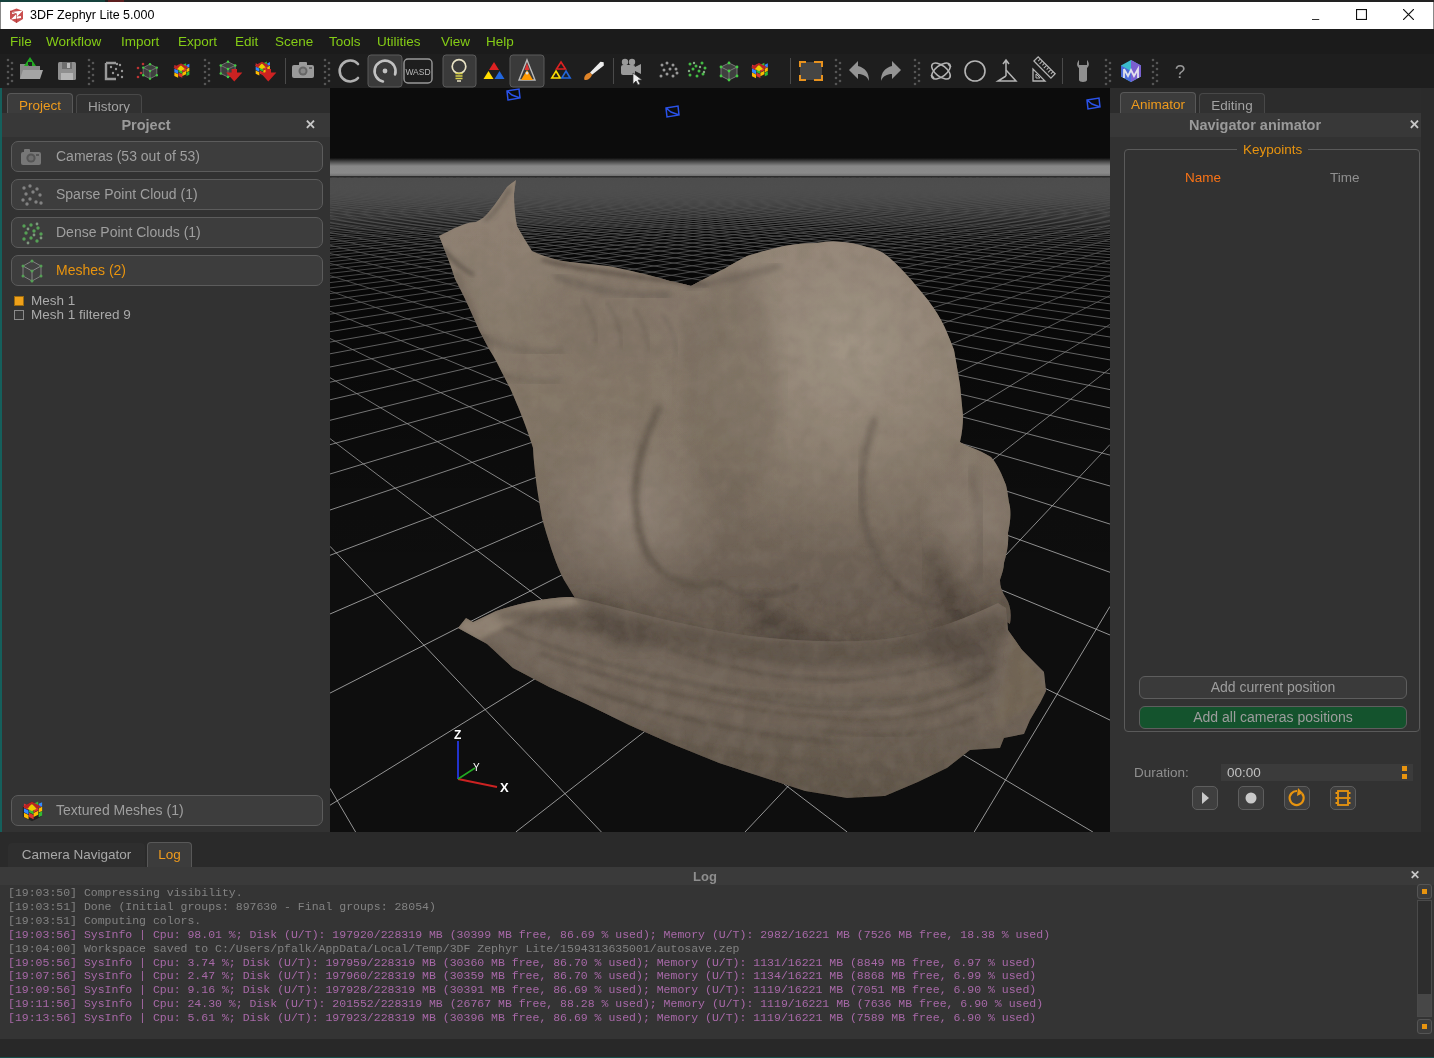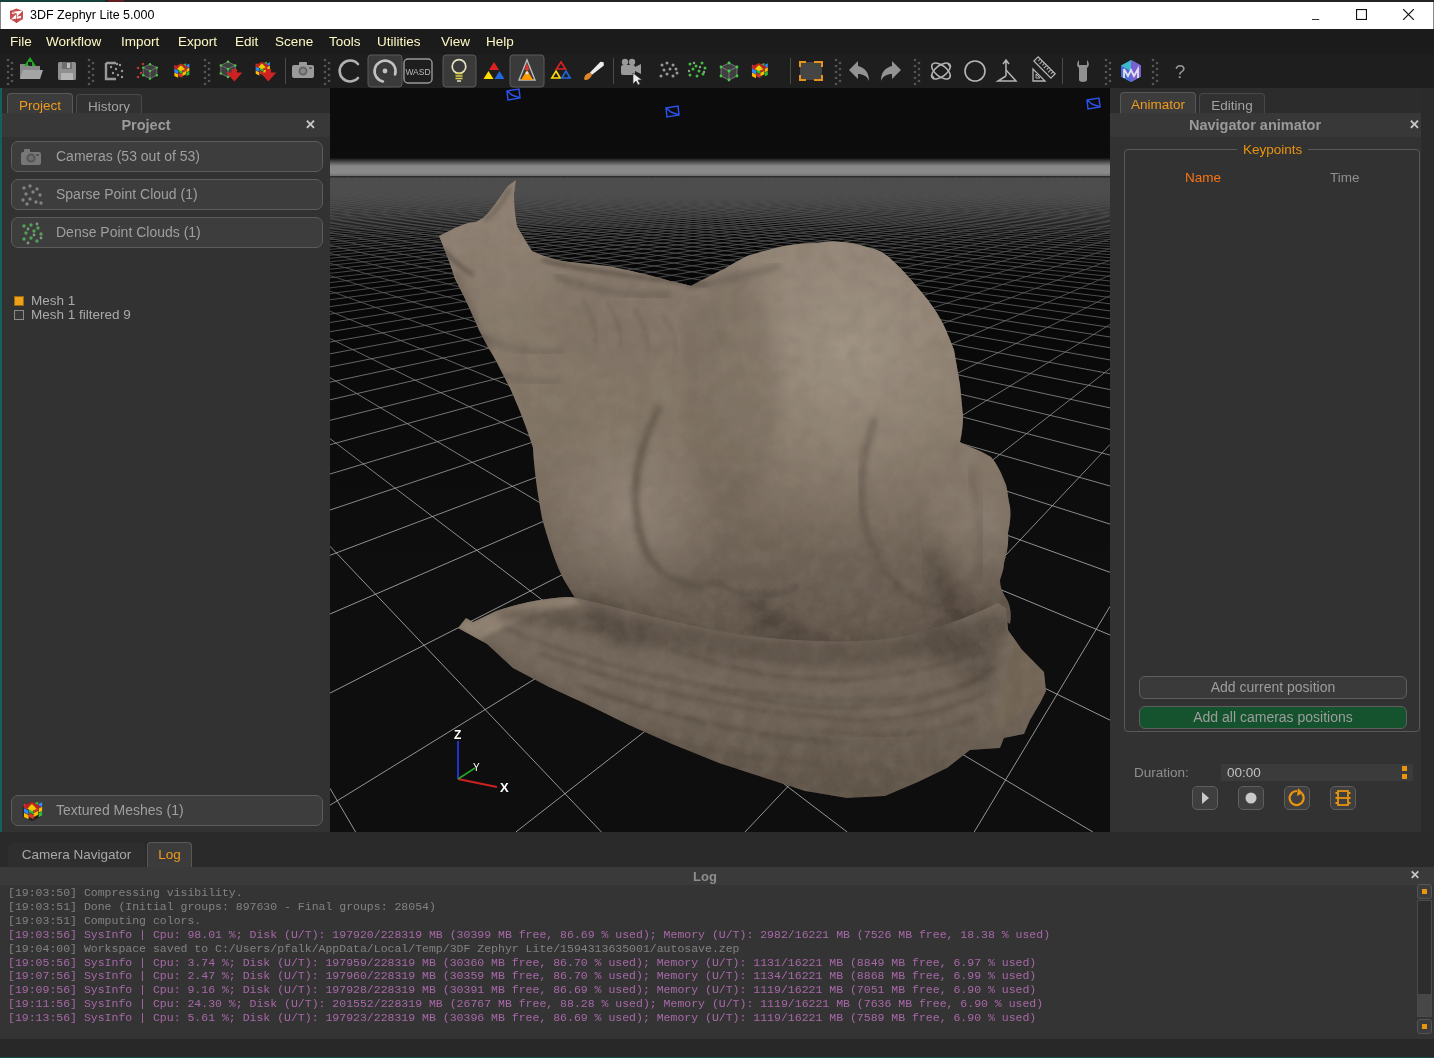--- a/index.html
+++ b/index.html
@@ -4,21 +4,21 @@
 *{margin:0;padding:0;box-sizing:border-box;}
 html,body{width:1434px;height:1058px;overflow:hidden;background:#282828;}
 body{font-family:"Liberation Sans",sans-serif;position:relative;}
 .abs{position:absolute;}
 
 #topline{left:0;top:0;width:1434px;height:2px;background:#222;}
 #titlebar{left:0;top:2px;width:1434px;height:27px;background:#fff;border-left:1px solid #888;border-right:1px solid #888;}
 #titletext{left:30px;top:8px;font-size:12.5px;color:#000;}
 .wbtn{top:11px;color:#111;font-size:13px;}
 
-#menubar{left:0;top:29px;width:1434px;height:25px;background:#1b1b1b;color:#fef9c3;font-size:13.5px;}
+#menubar{left:0;top:29px;width:1434px;height:25px;background:#1b1b1b;color:#84cc16;font-size:13.5px;}
 #menubar span{position:absolute;top:5px;}
 
 #toolbar{left:0;top:54px;width:1434px;height:34px;background:#1e1e1e;}
 
 .dock{background:#323232;}
 .tab{position:absolute;top:0;height:25px;border:1px solid #585858;border-bottom:none;border-radius:4px 4px 0 0;background:#3a3a3a;font-size:13.5px;text-align:center;line-height:24px;color:#a8a8a8;}
 .tab.act{color:#ef9b1d;background:#3c3c3c;}
 .tab.inact{background:#313131;border-color:#484848;color:#a2a2a2;}
 .docktitle{position:absolute;font-weight:bold;font-size:14.5px;color:#9a9a9a;text-align:center;}
 .dockx{position:absolute;color:#c8c8c8;font-size:13px;font-weight:bold;}
@@ -348,20 +348,36 @@
         </g>
         <g fill="#7f997f">
           <circle cx="8" cy="8" r="1.4"></circle>
           <circle cx="17" cy="3" r="1.4"></circle>
           <circle cx="21" cy="17" r="1.4"></circle>
           <circle cx="8" cy="22" r="1.4"></circle>
           <circle cx="14" cy="14" r="1.4"></circle>
         </g>
       </svg>
     <span class="lb">Dense Point Clouds (1)</span>
+  </div>
+  <div class="pbtn" style="top:167px;">
+    <svg class="ic" viewBox="0 0 24 24">
+        <path d="M12 2 L21 7 L21 17 L12 22 L3 17 L3 7 Z" fill="#424242" stroke="#808080" stroke-width="1"></path>
+        <path d="M3 7 L12 12 L21 7 M12 12 L12 22" stroke="#888" stroke-width="1" fill="none"></path>
+        <g fill="#55a055">
+          <circle cx="12" cy="2" r="1.5"></circle>
+          <circle cx="21" cy="7" r="1.5"></circle>
+          <circle cx="3" cy="7" r="1.5"></circle>
+          <circle cx="12" cy="12" r="1.5"></circle>
+          <circle cx="21" cy="17" r="1.5"></circle>
+          <circle cx="3" cy="17" r="1.5"></circle>
+          <circle cx="12" cy="22" r="1.5"></circle>
+        </g>
+      </svg>
+    <span class="lb" style="color:#e8940f;">Meshes (2)</span>
   </div>
 
   <div class="abs" style="left:12px;top:208px;width:10px;height:10px;background:#efa11a;border:1px solid #9a6a10;"></div>
   <div class="abs" style="left:29px;top:205px;font-size:13.5px;color:#aaa;">Mesh 1</div>
   <div class="abs" style="left:12px;top:222px;width:10px;height:10px;background:#373737;border:1px solid #8a8a8a;"></div>
   <div class="abs" style="left:29px;top:219px;font-size:13.5px;color:#aaa;">Mesh 1 filtered 9</div>
 
   <div class="pbtn" style="top:707px;">
     <svg class="ic" viewBox="0 0 24 24">
         <g transform="translate(12,12) scale(1.15)">

